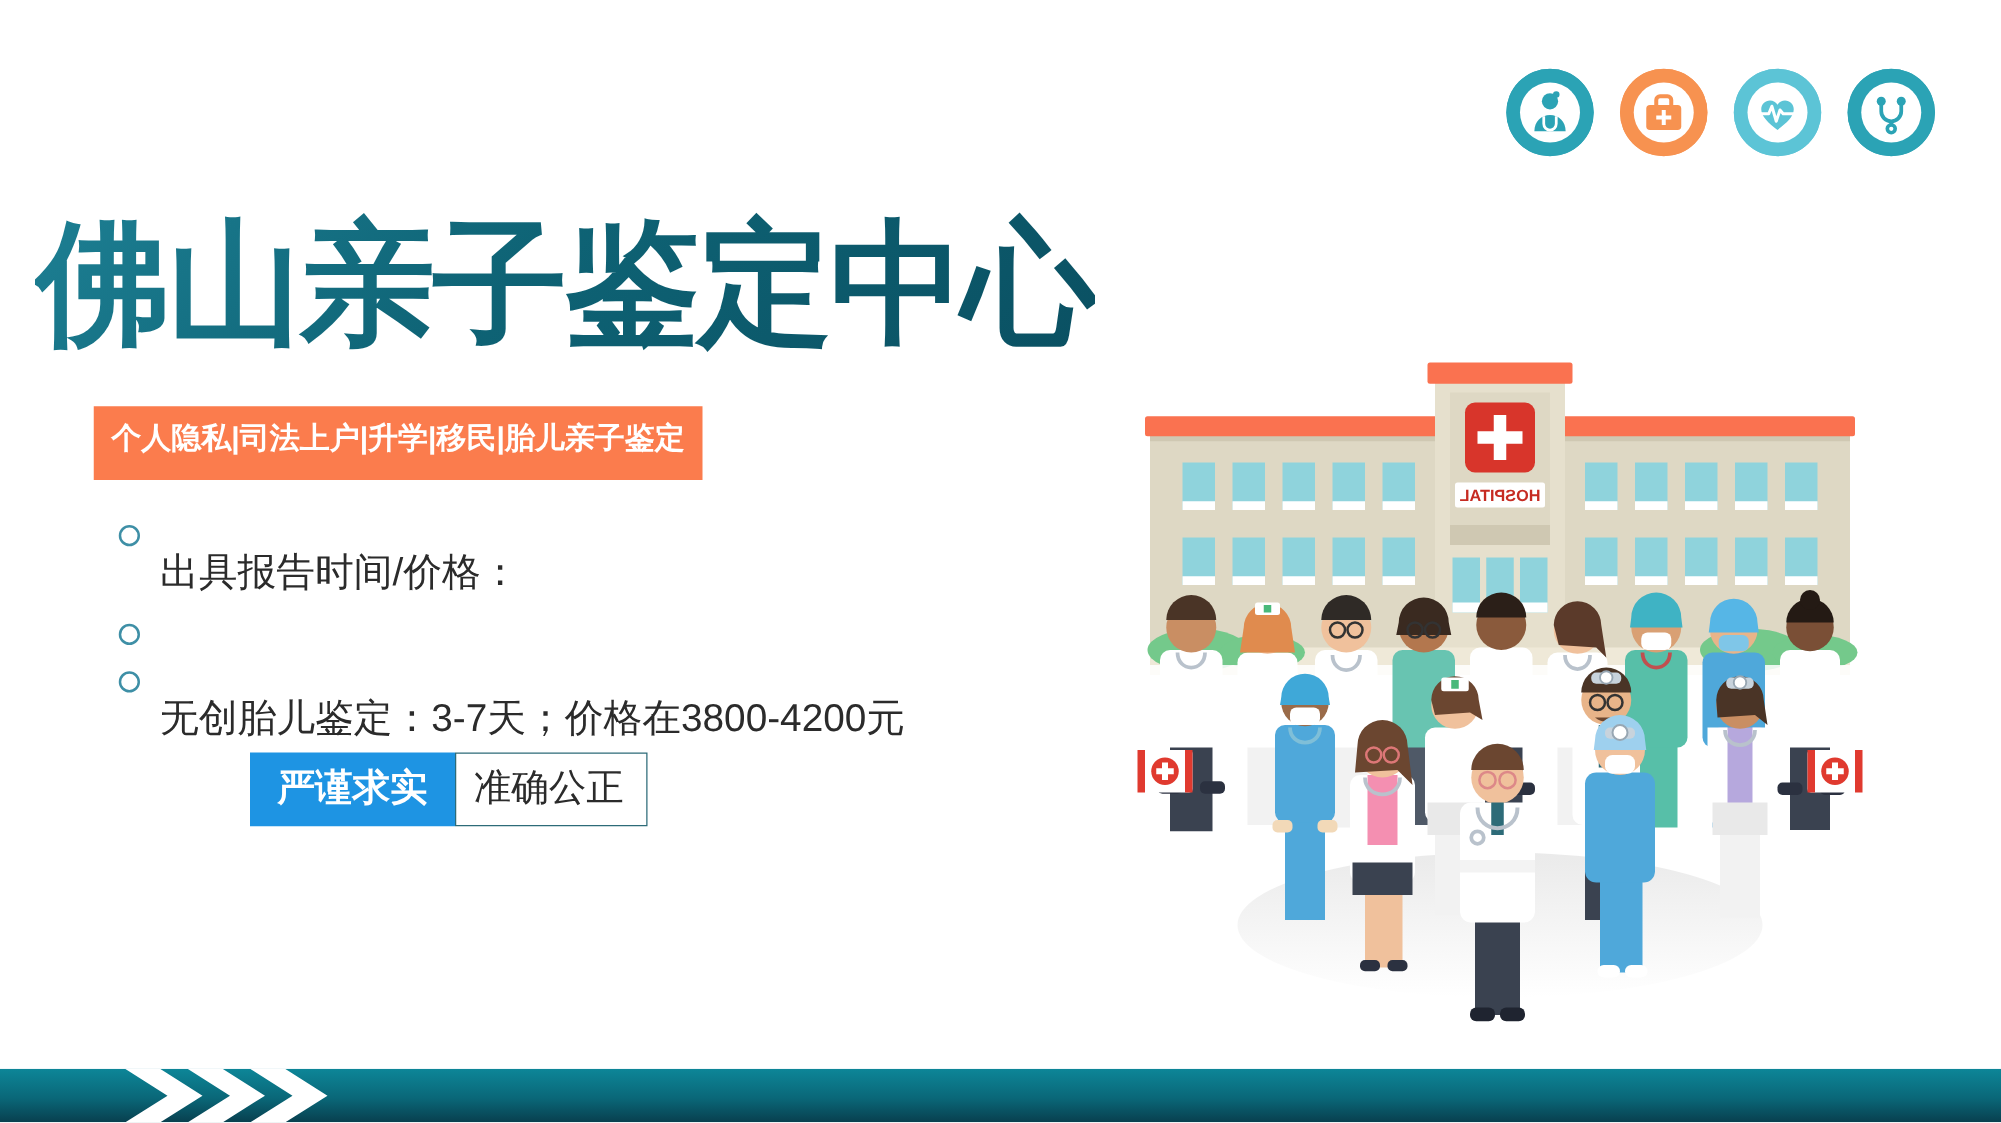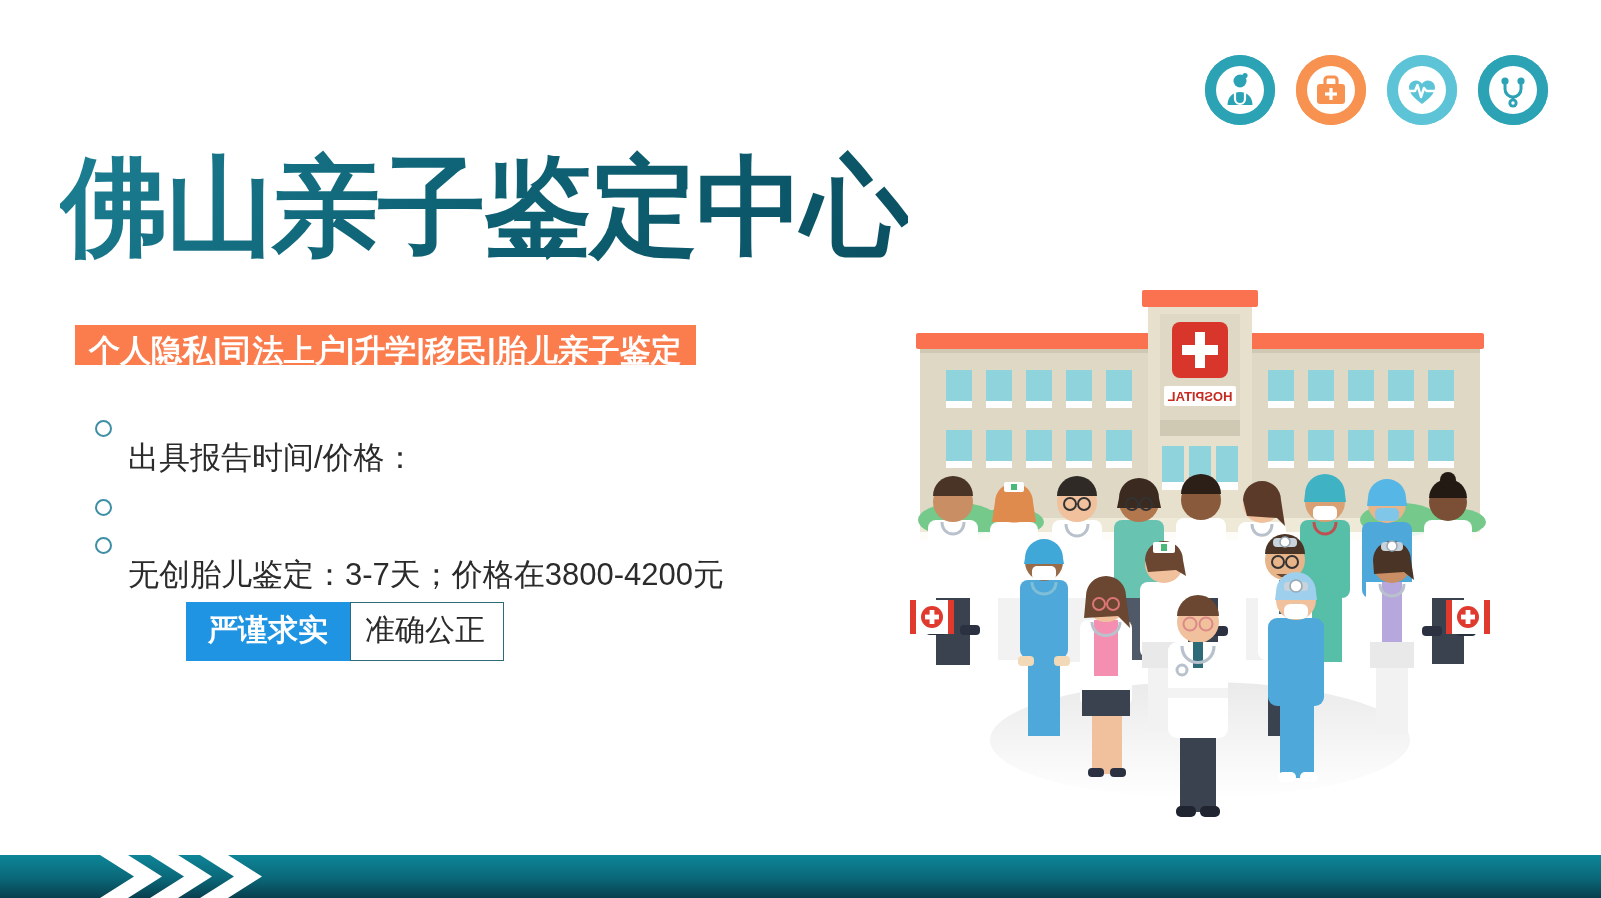--- a/index.html
+++ b/index.html
@@ -11,52 +11,51 @@
   }
   .poster{position:relative;width:1601px;height:898px;background:#fff;overflow:hidden;}
 
   
   .icon-row{position:absolute;top:55px;left:1205px;display:flex;gap:21px;}
   .ic{width:70px;height:70px;border-radius:50%;display:flex;align-items:center;justify-content:center;}
   .ic svg{display:block;}
 
   
   .title{
-    position:absolute;left:28px;top:148px;
+    position:absolute;left:28px;top:168px;
     font-size:108px;line-height:118px;font-weight:bold;
     letter-spacing:-2px;
     color:#0e6375;
     background:linear-gradient(135deg,#1d7f93 0%,#0e6375 45%,#0a5062 100%);
     -webkit-background-clip:text;background-clip:text;
     -webkit-text-fill-color:transparent;
     white-space:nowrap;
-    margin-left:32px;
   }
 
   
   .banner{
     position:absolute;left:75px;top:325px;
-    height:40px;line-height:52px;
+    height:59px;line-height:52px;
     padding:0 14px;
     background:#fb7c4d;
-    color:#ffffff;font-size:31px;font-weight:bold;letter-spacing:0px;
+    color:#ffffff;font-size:24px;font-weight:bold;letter-spacing:0px;
     white-space:nowrap;
   }
 
   
   .bullets{position:absolute;left:95px;top:405px;width:760px;}
   .bl{display:flex;align-items:flex-start;margin-bottom:6px;}
   .bl .dot{
     width:13px;height:13px;border:2px solid #3e8fa6;border-radius:50%;
     margin-top:15px;margin-right:16px;flex:0 0 auto;background:transparent;
   }
   .bl .txt{font-size:31px;line-height:40px;color:#2b2b2b;white-space:nowrap;margin-top:33px;}
 
   
-  .slogan{position:absolute;left:186px;top:602px;display:flex;align-items:stretch;}
+  .slogan{position:absolute;left:200px;top:602px;display:flex;align-items:stretch;}
   .sl-blue{
     background:#1e94e3;color:#ffffff;font-size:30px;font-weight:bold;
     padding:7px 22px 9px 22px;display:flex;align-items:center;white-space:nowrap;
   }
   .sl-white{
     background:#ffffff;color:#2b2b2b;font-size:30px;
     border:1px solid #2d6b78;
     padding:7px 18px 9px 14px;display:flex;align-items:center;white-space:nowrap;font-family:Liberation Mono, monospace;
   }
 

